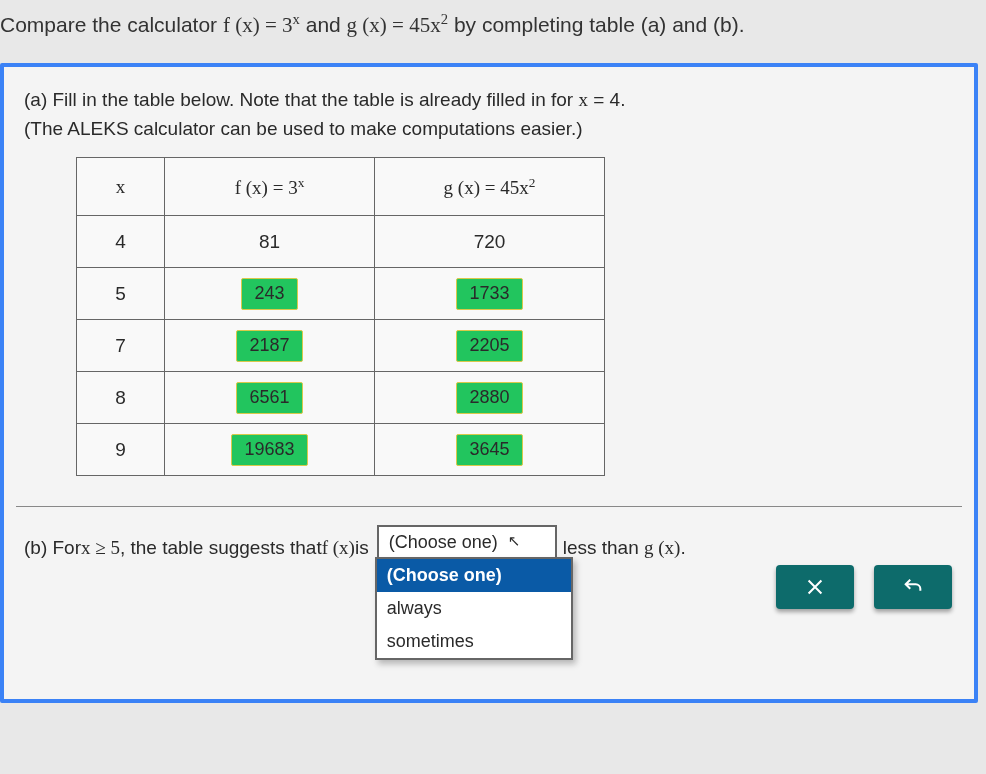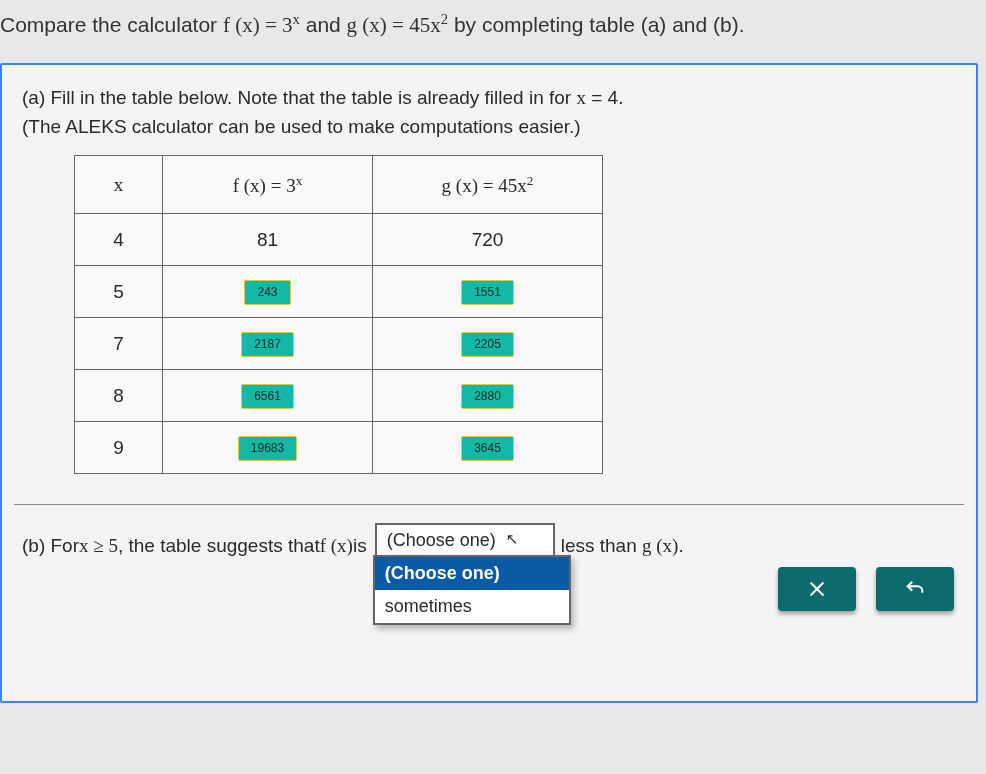--- a/index.html
+++ b/index.html
@@ -16,21 +16,21 @@
   .question-text {
     font-size: 21px;
     line-height: 1.6;
     margin: 4px 0 20px 0;
     color: #333;
   }
   .math-i { font-family: 'Times New Roman', serif; }
   sup { font-size: 0.7em; }
   .panel {
     background: #f4f4f4;
-    border: 2px solid #3b82f6;
+    border: 4px solid #3b82f6;
     border-radius: 2px;
     padding: 18px 20px 60px 20px;
     position: relative;
     min-height: 640px;
   }
   .part-text {
     font-size: 19px;
     line-height: 1.55;
     margin-bottom: 14px;
   }
@@ -49,26 +49,26 @@
   table.data th {
     font-weight: normal;
     padding: 12px 10px;
     height: 58px;
   }
   .col-x { width: 88px; }
   .col-f { width: 210px; }
   .col-g { width: 230px; }
   .hl {
     display: inline-block;
-    background: #14b8a6;
+    background: #22c55e;
     border: 1px solid #d9c94a;
     border-radius: 2px;
     padding: 4px 12px;
     line-height: 1.2;
-    font-size: 12px;
+    font-size: 18px;
   }
   .divider {
     border: none;
     border-top: 1.5px solid #888;
     margin: 6px -8px 18px -8px;
   }
   .partb-line {
     font-size: 19px;
     display: flex;
     align-items: flex-end;
@@ -171,21 +171,21 @@
     </thead>
     <tbody>
       <tr>
         <td>4</td>
         <td>81</td>
         <td>720</td>
       </tr>
       <tr>
         <td>5</td>
         <td><span class="hl">243</span></td>
-        <td><span class="hl">1551</span></td>
+        <td><span class="hl">1733</span></td>
       </tr>
       <tr>
         <td>7</td>
         <td><span class="hl">2187</span></td>
         <td><span class="hl">2205</span></td>
       </tr>
       <tr>
         <td>8</td>
         <td><span class="hl">6561</span></td>
         <td><span class="hl">2880</span></td>
@@ -207,20 +207,21 @@
     <span class="math-i">f (x)</span>
     <span> is</span>
 
     <span class="dropdown-wrap">
       <span class="dropdown-closed">
         <span>(Choose one)</span>
         <span class="cursor-icon">↖</span>
       </span>
       <div class="dropdown-open">
         <div class="opt selected">(Choose one)</div>
+        <div class="opt">always</div>
         <div class="opt">sometimes</div>
       </div>
     </span>
 
     <span class="after-drop">
       <span>less than </span><span class="math-i">g (x)</span><span>.</span>
     </span>
   </div>
 
   <div class="btn-row">

